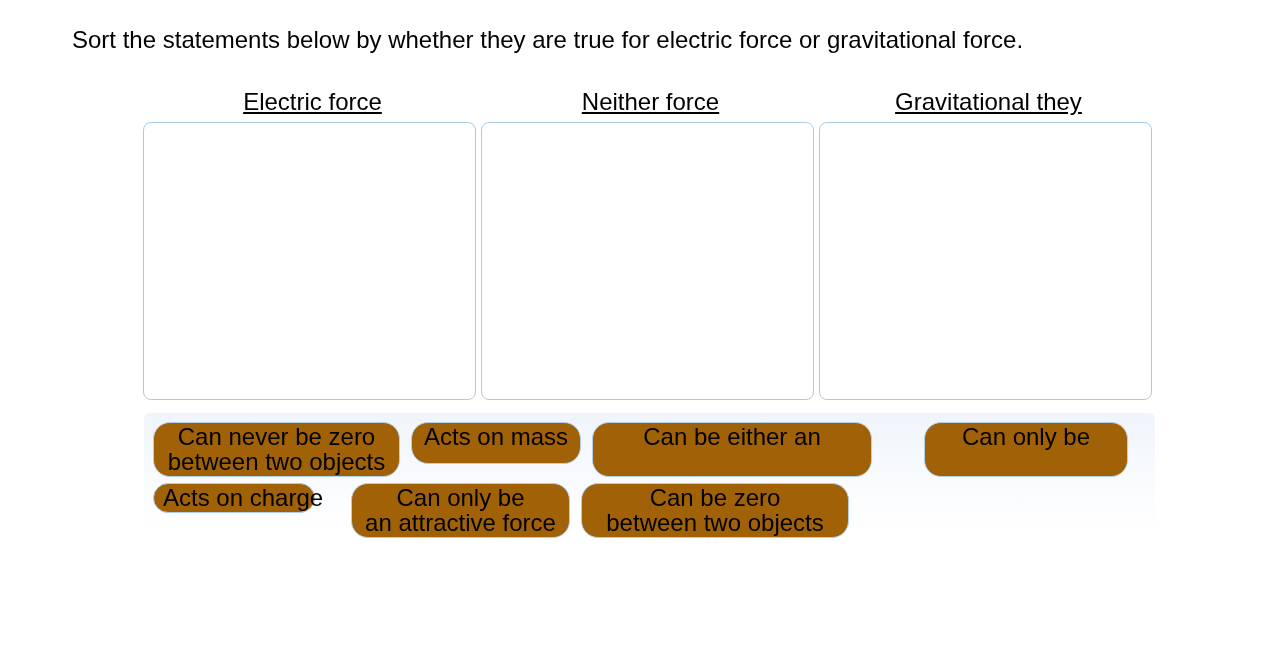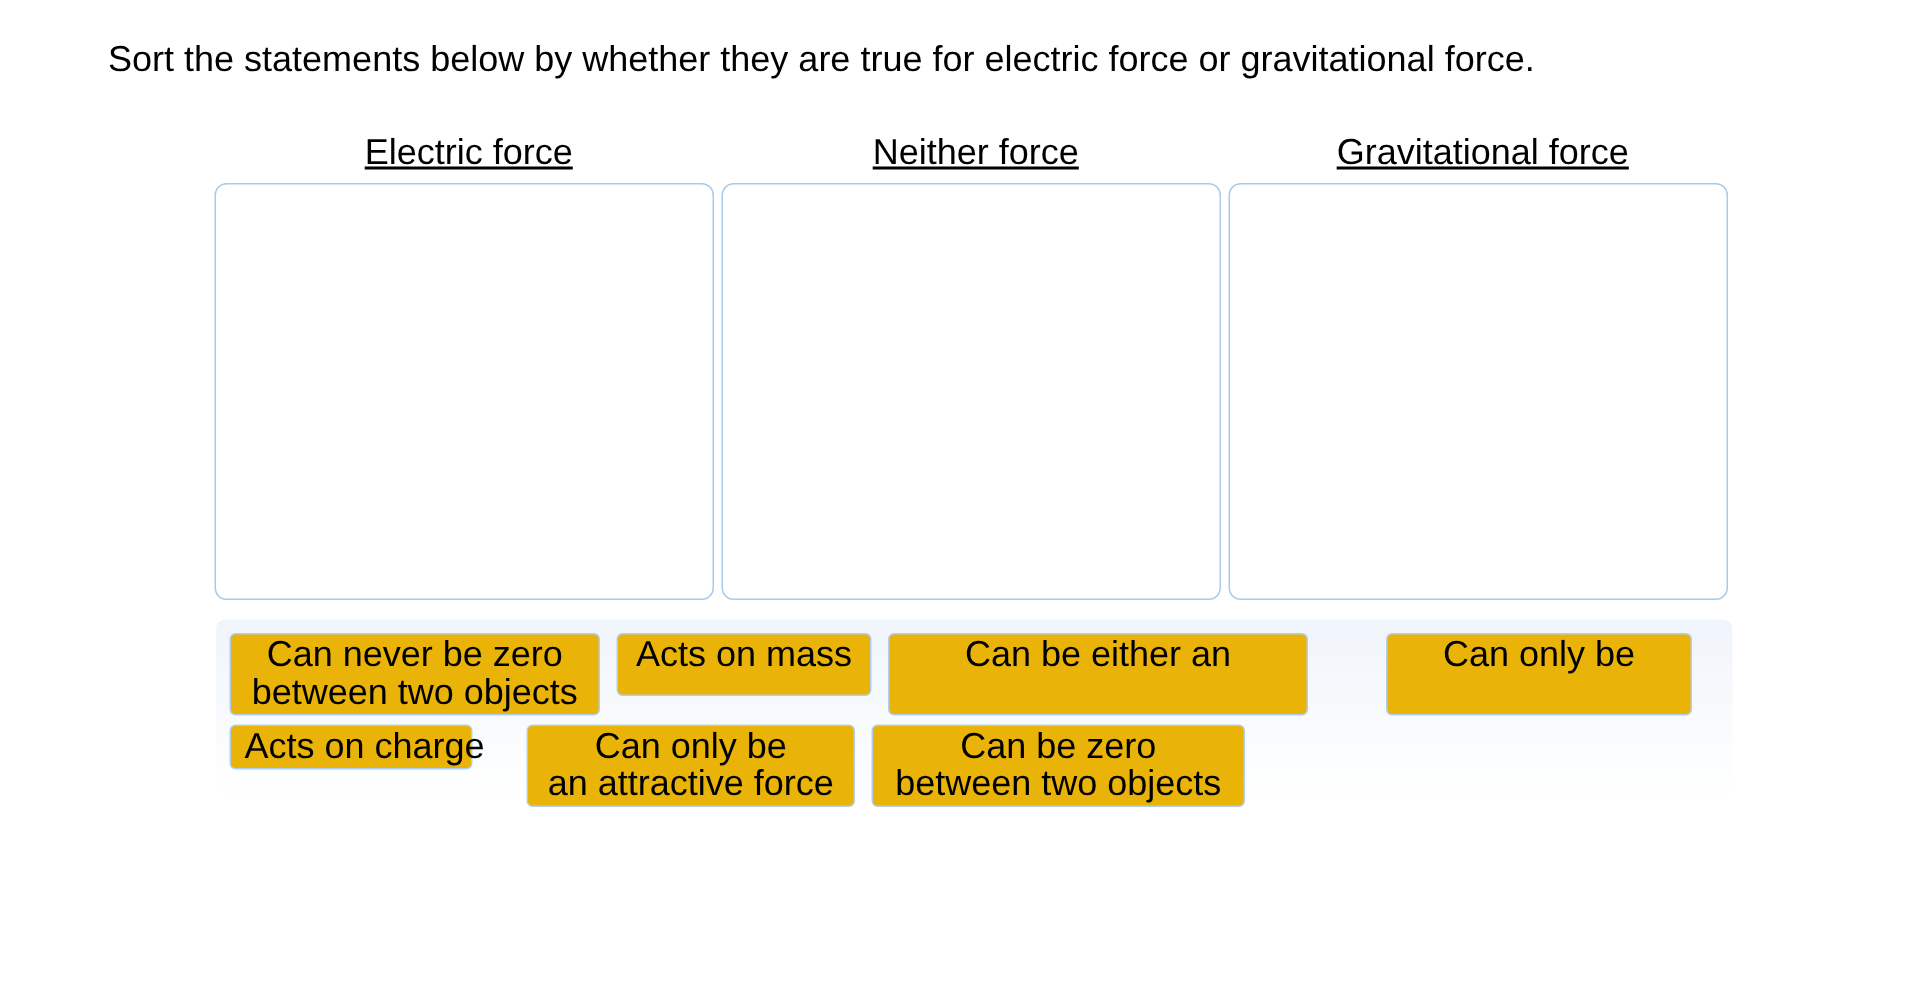--- a/index.html
+++ b/index.html
@@ -3,32 +3,32 @@
   <meta charset="utf-8">
   <style>
     html, body { margin:0; padding:0; background:#ffffff; }
     body { width:1280px; height:660px; position:relative; overflow:hidden;
            font-family:"Liberation Sans", sans-serif; color:#000; }
     .prompt { position:absolute; left:60px; top:13px; font-size:24px; line-height:30px; margin:12px; font-weight:normal; }
     .bin-label { position:absolute; top:87px; font-size:24px; line-height:30px; text-align:center; width:335px;text-decoration:underline; }
     .bin { position:absolute; top:122px; width:333px; height:278px; border:1.5px solid #a9cbe9; border-radius:8px; background:#fff; box-sizing:border-box; }
     .pool { position:absolute; left:144px; top:413px; width:1011px; height:120px;
             background:linear-gradient(#f0f5fb, #ffffff); border-radius:6px; }
-    .tile { position:absolute; background:#eab308; border:1.5px solid #b1cfec; border-radius:4px;
+    .tile { position:absolute; background:#a16207; border:1.5px solid #b1cfec; border-radius:17px;
             box-sizing:border-box; font-size:24px; line-height:25px; text-align:center; padding:1px 9px; white-space:nowrap; cursor:grab; }
     .tile span { display:block; }
   </style>
 </head>
 <body>
 
 <h1 class="prompt">Sort the statements below by whether they are true for electric force or gravitational force.</h1>
 
 <div class="bin-label" style="left:145px">Electric force</div>
 <div class="bin-label" style="left:483px">Neither force</div>
-<div class="bin-label" style="left:821px">Gravitational force</div>
+<div class="bin-label" style="left:821px">Gravitational they</div>
 
 <div class="bin" style="left:143px"></div>
 <div class="bin" style="left:481px"></div>
 <div class="bin" style="left:819px"></div>
 
 <div class="pool"></div>
 
 <div class="tile" style="left:153px;top:422px;width:247px;height:55px">
   <span>Can never be zero</span>
   <span>between two objects</span>
@@ -42,16 +42,16 @@
 <div class="tile" style="left:924px;top:422px;width:204px;height:55px">
   <span>Can only be</span>
 </div>
 <div class="tile" style="left:153px;top:483px;width:162px;height:30px">
   <span>Acts on charge</span>
 </div>
 <div class="tile" style="left:351px;top:483px;width:219px;height:55px">
   <span>Can only be</span>
   <span>an attractive force</span>
 </div>
-<div class="tile" style="left:581px;top:483px;width:249px;height:55px">
+<div class="tile" style="left:581px;top:483px;width:268px;height:55px">
   <span>Can be zero</span>
   <span>between two objects</span>
 </div>
 
 </body></html>

